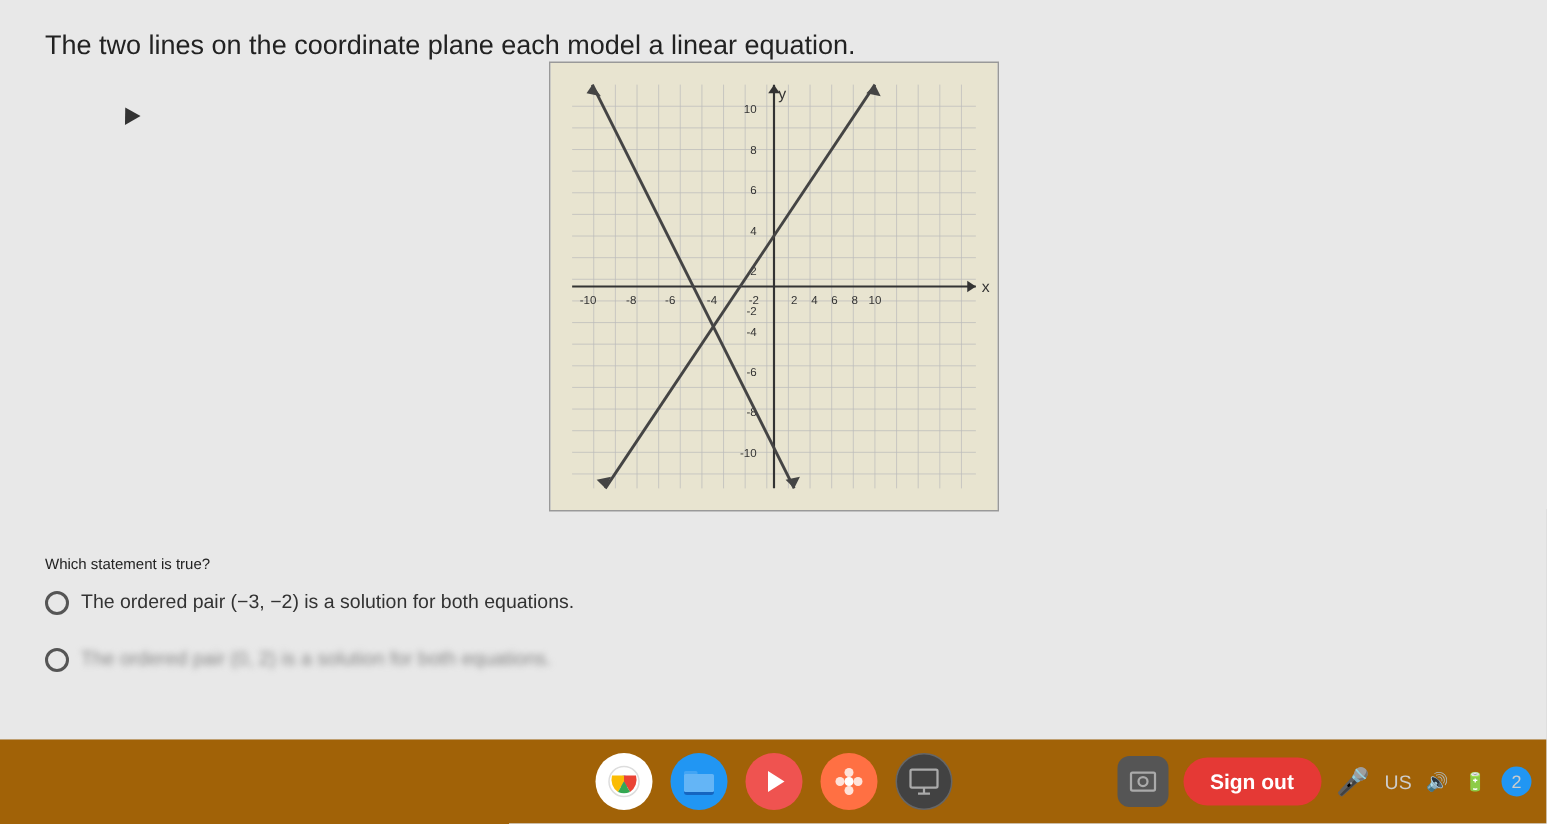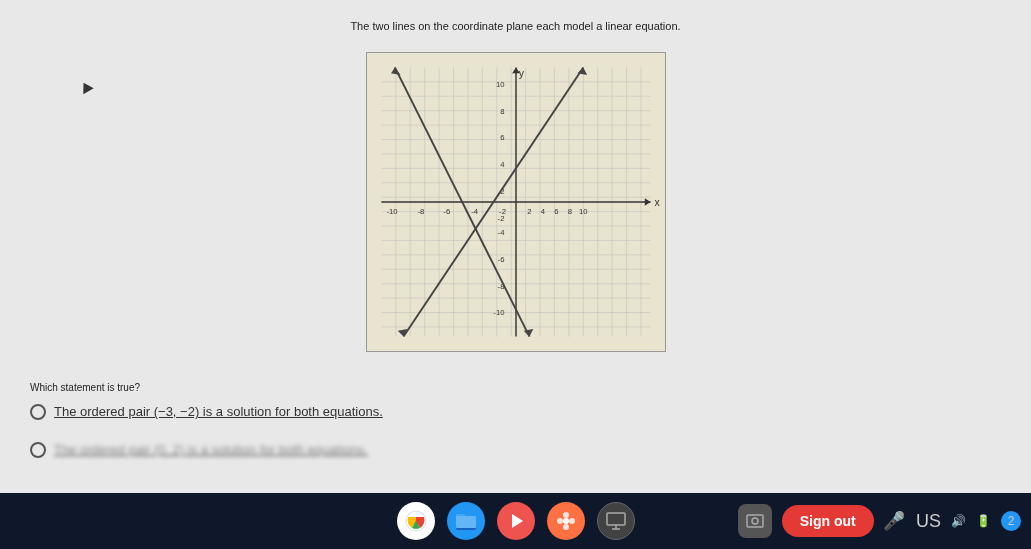--- a/index.html
+++ b/index.html
@@ -17,24 +17,22 @@
       position: absolute;
       top: 0;
       left: 0;
       right: 0;
       bottom: 56px;
       background: #e8e8e8;
       padding: 20px 30px;
     }
 
     .question-text {
-      font-size: 11px;
+      font-size: 18px;
       color: #222;
-      margin-bottom: 20px;
-      text-align: center;
     }
 
     .content-row {
       display: flex;
       gap: 30px;
       align-items: flex-start;
     }
 
     .left-col {
       flex: 1;
@@ -68,21 +66,21 @@
       height: 300px;
     }
 
     
     .taskbar {
       position: absolute;
       bottom: 0;
       left: 0;
       right: 0;
       height: 56px;
-      background: #0f172a;
+      background: #a16207;
       display: flex;
       align-items: center;
       justify-content: space-between;
       padding: 4px 10px;
     }
 
     .taskbar-left {
       flex: 1;
     }
 
@@ -129,38 +127,37 @@
       height: 34px;
       display: flex;
       align-items: center;
       justify-content: center;
       color: #ccc;
       font-size: 16px;
     }
 
     .locale-text {
       color: #ccc;
-      font-size: 18px;
+      font-size: 13px;
     }
 
     
     .which-statement {
       font-size: 10px;
       color: #222;
       margin-bottom: 10px;
     }
 
     .answer-option {
       display: flex;
-      align-items: flex-start;
+      align-items: center;
       gap: 8px;
       margin-bottom: 20px;
       font-size: 13px;
       color: #333;
-      text-decoration: underline;
     }
 
     .radio-circle {
       width: 16px;
       height: 16px;
       border-radius: 50%;
       border: 2px solid #555;
       flex-shrink: 0;
       margin-top: 1px;
       background: transparent;

